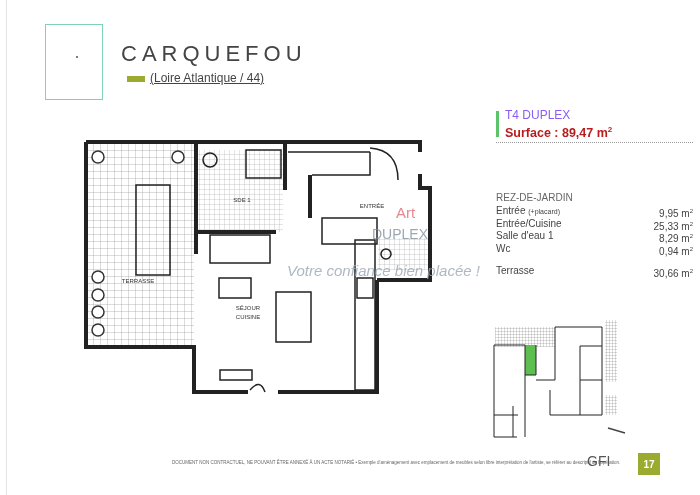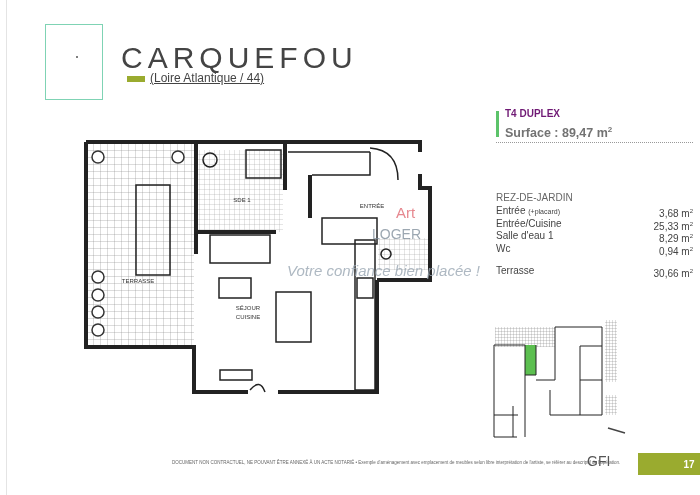--- a/index.html
+++ b/index.html
@@ -1,38 +1,38 @@
 <!DOCTYPE html>
 <html><head>
 <meta charset="utf-8">
 <style>
   html, body { margin:0; padding:0; }
   body { width:700px; height:495px; background:#fff; position:relative; overflow:hidden; font-family:"Liberation Sans", sans-serif; color:#333; }
   .leftline { position:absolute; left:6px; top:0; width:1px; height:495px; background:#e4e4e4; }
   .logo-box { position:absolute; left:45px; top:24px; width:58px; height:76px; border:1px solid #7fd3b4; box-sizing:border-box; }
   .logo-dot { position:absolute; left:30px; top:31px; width:2px; height:2px; background:#555; border-radius:50%; }
-  .city { position:absolute; left:121px; top:41px; font-size:30px; letter-spacing:5px; color:#444; font-weight:300; }
+  .city { position:absolute; left:121px; top:41px; font-size:22px; letter-spacing:5px; color:#444; font-weight:300; }
   .region-swatch { position:absolute; left:127px; top:76px; width:18px; height:6px; background:#9aab2f; }
   .region { position:absolute; left:150px; top:71px; font-size:12px; color:#444;text-decoration:underline; }
   .type-bar { position:absolute; left:496px; top:111px; width:3px; height:26px; background:#5cc36a; }
-  .type-title { position:absolute; left:505px; top:108px; font-size:10px; font-weight:bold; color:#701a75; }
-  .type-surface { position:absolute; left:505px; top:125px; font-size:12.5px; font-weight:bold; color:#737373; }
+  .type-title { position:absolute; left:505px; top:108px; font-size:12px; font-weight:normal; color:#8b5cf6; }
+  .type-surface { position:absolute; left:505px; top:125px; font-size:12.5px; font-weight:bold; color:#b91c1c; }
   .type-surface sup { font-size:8px; }
   .dotline { position:absolute; left:496px; top:142px; width:197px; border-top:1px dotted #999; }
   .level { position:absolute; left:496px; top:192px; font-size:10px; color:#666; }
   .rooms { position:absolute; left:496px; top:205px; width:197px; }
   .room-row { display:flex; justify-content:space-between; font-size:10px; color:#444; height:12.5px; line-height:12.5px; }
   .room-row.gap { margin-top:10px; }
   .room-row sup { font-size:6px; }
   .small { font-size:7px; }
   .plan { position:absolute; left:80px; top:130px; width:360px; height:270px; }
   .mini { position:absolute; left:490px; top:320px; width:150px; height:120px; }
   .footer { position:absolute; left:172px; top:460px; font-size:4.5px; color:#666; white-space:nowrap; }
   .brand { position:absolute; left:587px; top:453px; font-size:14px; color:#555; }
-  .page-badge { position:absolute; left:638px; top:453px; width:22px; height:22px; background:#9aab2f; color:#fff; font-size:10px; font-weight:bold; display:flex; align-items:center; justify-content:center;padding-left:40px; }
+  .page-badge { position:absolute; left:638px; top:453px; width:22px; height:22px; background:#9aab2f; color:#fff; font-size:10px; font-weight:bold; display:flex; align-items:center; justify-content:center; }
   .wm-text { position:absolute; left:287px; top:262px; font-size:15px; color:#9aa7b3; font-style:italic; opacity:.8; }
   .wm-logo { position:absolute; left:372px; top:226px; font-size:14px; color:#7b8a97; opacity:.75; }
   .wm-art { position:absolute; left:396px; top:204px; font-size:15px; color:#e06a73; opacity:.8; }
 </style>
 </head>
 <body>
 
 <div class="leftline"></div>
 
 <div class="logo-box">
@@ -44,21 +44,21 @@
 
 <div class="type-bar"></div>
 <div class="type-title">T4 DUPLEX</div>
 <div class="type-surface"><span>Surface : 89,47 m</span><sup>2</sup></div>
 <div class="dotline"></div>
 
 <div class="level">REZ-DE-JARDIN</div>
 <div class="rooms">
   <div class="room-row">
     <span><span>Entrée</span> <span class="small">(+placard)</span></span>
-    <span><span>3,68 m</span><sup>2</sup></span>
+    <span><span>9,95 m</span><sup>2</sup></span>
   </div>
   <div class="room-row">
     <span>Entrée/Cuisine</span>
     <span><span>25,33 m</span><sup>2</sup></span>
   </div>
   <div class="room-row">
     <span>Salle d'eau 1</span>
     <span><span>8,29 m</span><sup>2</sup></span>
   </div>
   <div class="room-row">
@@ -129,21 +129,21 @@
   <g font-size="6" fill="#333" text-anchor="middle" font-family="Liberation Sans, sans-serif">
     <text x="58" y="153">TERRASSE</text>
     <text x="162" y="72">SDE 1</text>
     <text x="292" y="78">ENTRÉE</text>
     <text x="168" y="180">SÉJOUR</text>
     <text x="168" y="189">CUISINE</text>
   </g>
 </svg>
 
 <div class="wm-art">Art</div>
-<div class="wm-logo">LOGER</div>
+<div class="wm-logo">DUPLEX</div>
 <div class="wm-text">Votre confiance bien placée !</div>
 
 <svg class="mini" viewBox="0 0 150 120">
   <defs>
     <pattern id="mt" width="3" height="3" patternUnits="userSpaceOnUse">
       <rect width="3" height="3" fill="#fff"></rect>
         <path d="M3 0V3M0 3H3" stroke="#777" stroke-width="0.5"></path>
     </pattern>
   </defs>
   <rect x="5" y="7" width="60" height="20" fill="url(#mt)"></rect>

